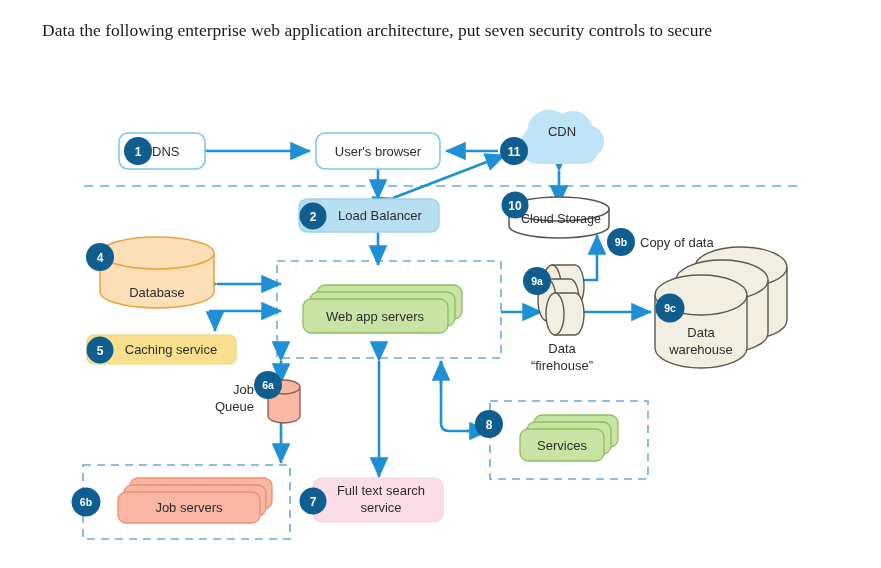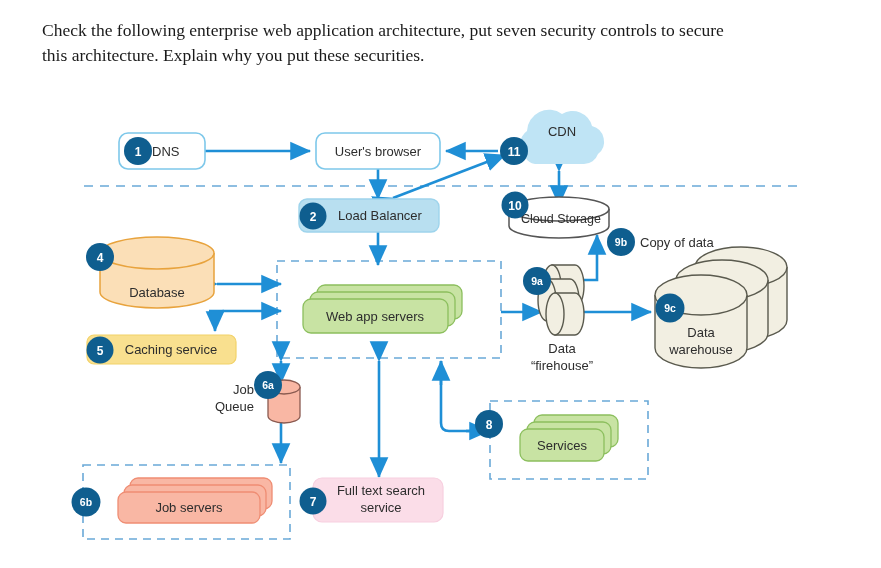--- a/index.html
+++ b/index.html
@@ -14,22 +14,21 @@
   .node-label{font-family:"Liberation Sans",sans-serif;font-size:13px;fill:#2d2d2d;}
   .node-label-sm{font-family:"Liberation Sans",sans-serif;font-size:12.5px;fill:#2d2d2d;}
   .badge-txt{font-family:"Liberation Sans",sans-serif;font-size:12px;font-weight:bold;fill:#ffffff;}
   .badge-txt-sm{font-family:"Liberation Sans",sans-serif;font-size:10.5px;font-weight:bold;fill:#ffffff;}
   .cap{font-family:"Liberation Sans",sans-serif;font-size:13px;fill:#2d2d2d;}
 </style>
 </head>
 <body>
 
 <div id="prompt">
-  <div>Check the following enterprise web application architecture, put seven security controls to secure</div>
-  <div>this architecture. Explain why you put these securities.</div>
+  <div>Data the following enterprise web application architecture, put seven security controls to secure</div>
 </div>
 
 <div id="diagram">
 <svg width="881" height="473" viewBox="0 0 881 473" xmlns="http://www.w3.org/2000/svg">
   <defs>
     <marker id="ah" markerWidth="9" markerHeight="9" refX="7.6" refY="4" orient="auto">
       <path d="M0,0.4 L8,4 L0,7.6 Z" fill="#1f8fd6"></path>
     </marker>
     <marker id="ahs" markerWidth="8" markerHeight="8" refX="6.8" refY="3.5" orient="auto">
       <path d="M0,0.4 L7,3.5 L0,6.6 Z" fill="#1f8fd6"></path>

